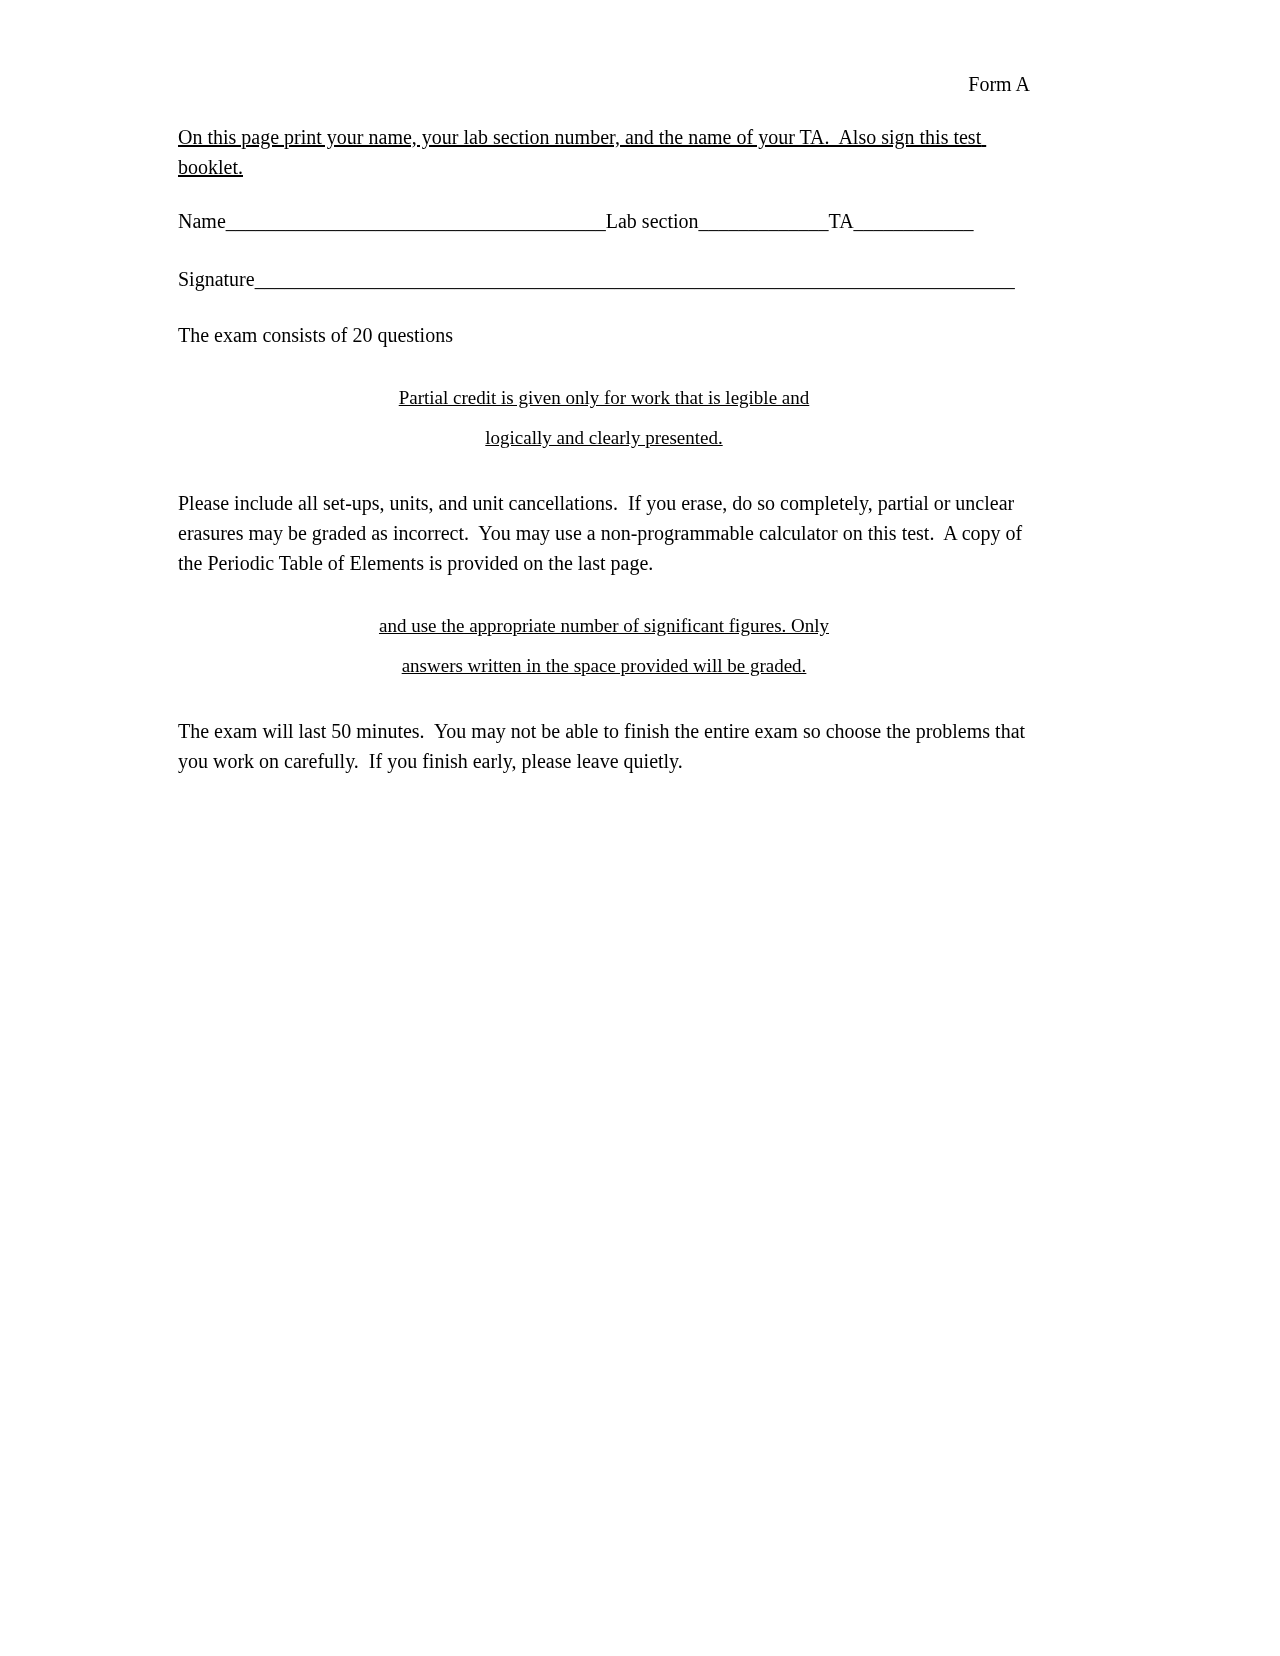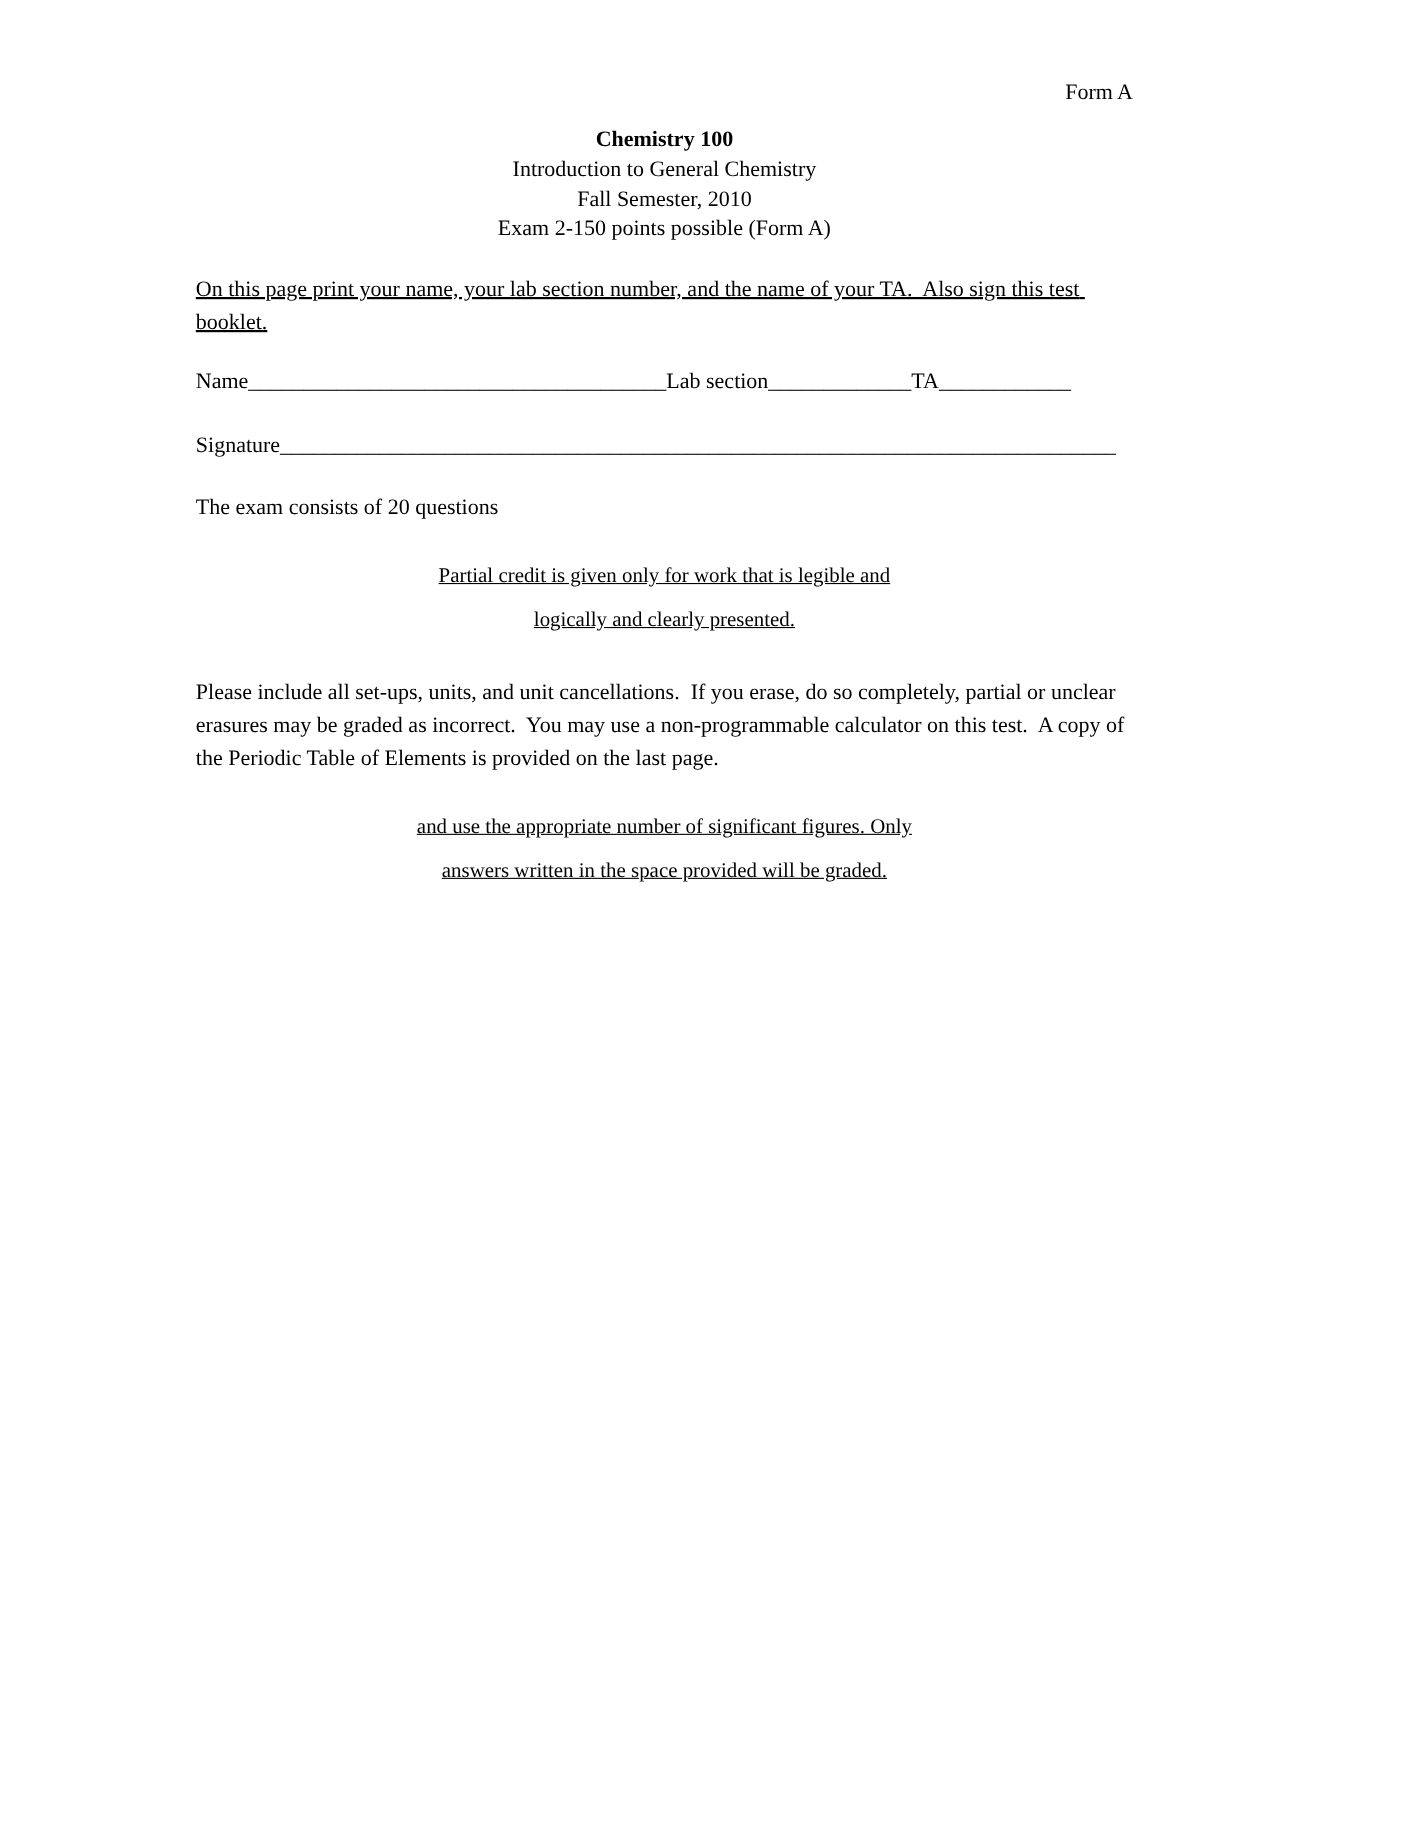--- a/index.html
+++ b/index.html
@@ -66,26 +66,20 @@
     line-height: 24px;
   }
 </style>
 </head>
 <body>
 
 <div class="page">
 
   <div class="form-label">Form A</div>
 
-  <div class="title-block">
-    <div class="course-title">Chemistry 100</div>
-    <div>Introduction to General Chemistry</div>
-    <div>Fall Semester, 2010</div>
-    <div>Exam 2-150 points possible (Form A)</div>
-  </div>
 
   <p class="intro">On this page print your name, your lab section number, and the name of your TA.  Also sign this test booklet.</p>
 
   <p class="fill-line"><span>Name</span><span>______________________________________</span><span>Lab section</span><span>_____________</span><span>TA</span><span>____________</span></p>
 
   <p class="fill-line signature-line"><span>Signature</span><span>____________________________________________________________________________</span></p>
 
   <p class="question-count">The exam consists of 20 questions</p>
 
   <h2 class="big-heading">
@@ -93,16 +87,17 @@
     <span class="heading-line">logically and clearly presented.</span>
   </h2>
 
   <p class="details">Please include all set-ups, units, and unit cancellations.  If you erase, do so completely, partial or unclear erasures may be graded as incorrect.  You may use a non-programmable calculator on this test.  A copy of the Periodic Table of Elements is provided on the last page.</p>
 
   <h2 class="big-heading">
     <span class="heading-line">and use the appropriate number of significant figures.  Only</span>
     <span class="heading-line">answers written in the space provided will be graded.</span>
   </h2>
 
+  <p class="timing">The exam will last 50 minutes.  You may not be able to finish the entire exam so choose the problems that you work on carefully.  If you finish early, please leave quietly.</p>
 
   <div class="page-number">1</div>
 
 </div>
 
 </body></html>

